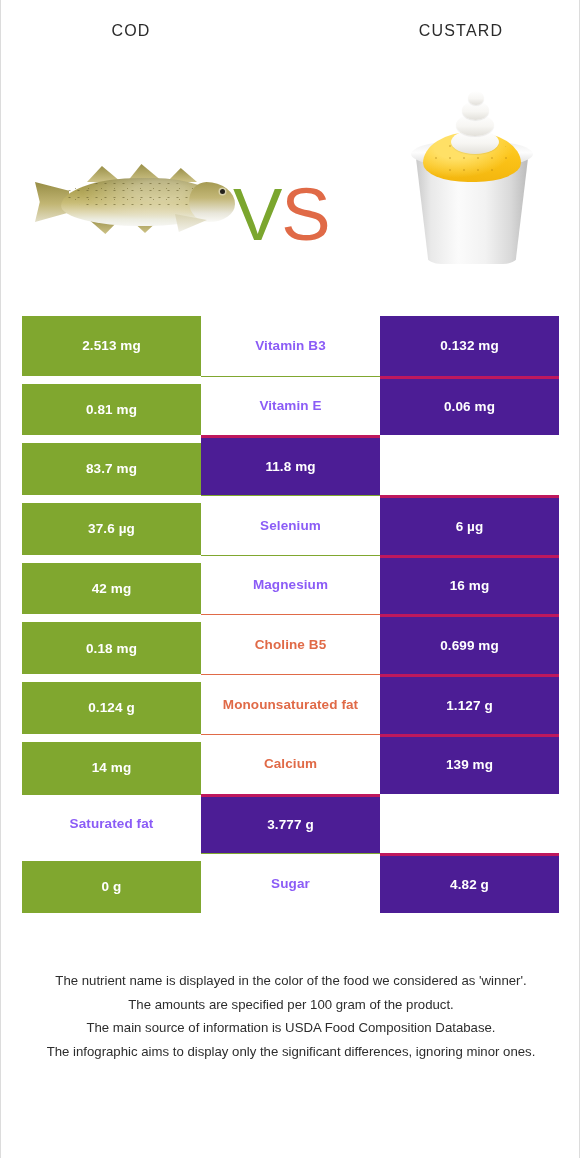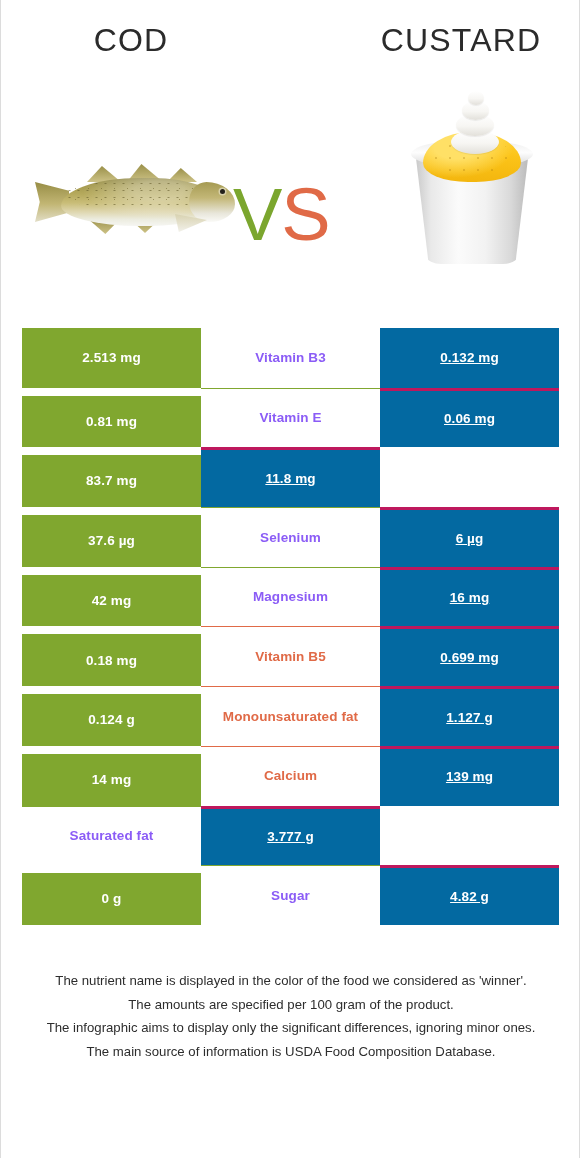--- a/index.html
+++ b/index.html
@@ -24,21 +24,21 @@
   
   .header {
     position: relative;
     height: 300px;
     width: 580px;
   }
 
   .title {
     position: absolute;
     top: 22px;
-    font-size: 32px;
+    font-size: 16px;
     font-weight: 400;
     letter-spacing: 1.2px;
     color: #2b2b2b;
     text-align: center;
     font-family: "Liberation Sans", sans-serif;
   }
   .title-left  { left: 40px;  width: 180px; }
   .title-right { left: 360px; width: 200px; }
 
   .hero {
@@ -182,41 +182,41 @@
   }
   .cream .c1 { left: 0;   top: 40px; width: 48px; height: 24px; }
   .cream .c2 { left: 5px; top: 24px; width: 38px; height: 22px; }
   .cream .c3 { left: 11px; top: 11px; width: 27px; height: 19px; }
   .cream .c4 { left: 17px; top: 1px;  width: 16px; height: 14px; }
 
   
   .table {
     position: absolute;
     left: 21px;
-    top: 328px;
+    top: 316px;
     width: 537px;
   }
   .row {
     display: flex;
     width: 537px;
     height: 59.7px;
   }
   .cell {
     display: flex;
     align-items: center;
     justify-content: center;
     font-size: 13.5px;
     font-weight: 600;
     letter-spacing: .1px;
     line-height: 1;
     font-family: "Liberation Sans", sans-serif;
   }
   .cell.left  { width: 179px; color: #ffffff; background: #80a72f; }
   .cell.mid   { width: 179px; background: #ffffff; }
-  .cell.right { width: 179px; color: #ffffff; background: #0369a1; text-decoration: underline; }
+  .cell.right { width: 179px; color: #ffffff; background: #4c1d95; }
 
   
   .row + .row .cell.left  { border-top: 1px solid #ffffff; margin-top: 7px; }
   .row + .row .cell.right { border-top: 3px solid #be185d; }
   .row + .row .cell.mid.win-green { border-top: 1px solid #80a72f; }
   .row + .row .cell.mid.win-orange { border-top: 1px solid #e06a47; }
 
   .cell.mid.win-green  { color: #8b5cf6; }
   .cell.mid.win-orange { color: #e06a47; }
 
@@ -300,21 +300,21 @@
         <div class="cell mid win-green">Selenium</div>
         <div class="cell right">6 µg</div>
       </div>
       <div class="row">
         <div class="cell left">42 mg</div>
         <div class="cell mid win-green">Magnesium</div>
         <div class="cell right">16 mg</div>
       </div>
       <div class="row">
         <div class="cell left">0.18 mg</div>
-        <div class="cell mid win-orange">Vitamin B5</div>
+        <div class="cell mid win-orange">Choline B5</div>
         <div class="cell right">0.699 mg</div>
       </div>
       <div class="row">
         <div class="cell left">0.124 g</div>
         <div class="cell mid win-orange">Monounsaturated fat</div>
         <div class="cell right">1.127 g</div>
       </div>
       <div class="row">
         <div class="cell left">14 mg</div>
         <div class="cell mid win-orange">Calcium</div>
@@ -327,17 +327,17 @@
       <div class="row">
         <div class="cell left">0 g</div>
         <div class="cell mid win-green">Sugar</div>
         <div class="cell right">4.82 g</div>
       </div>
     </div>
 
   <div class="footer">
     <p>The nutrient name is displayed in the color of the food we considered as 'winner'.</p>
     <p>The amounts are specified per 100 gram of the product.</p>
+    <p>The main source of information is USDA Food Composition Database.</p>
     <p>The infographic aims to display only the significant differences, ignoring minor ones.</p>
-    <p>The main source of information is USDA Food Composition Database.</p>
   </div>
 
 </div>
 
 </body></html>

